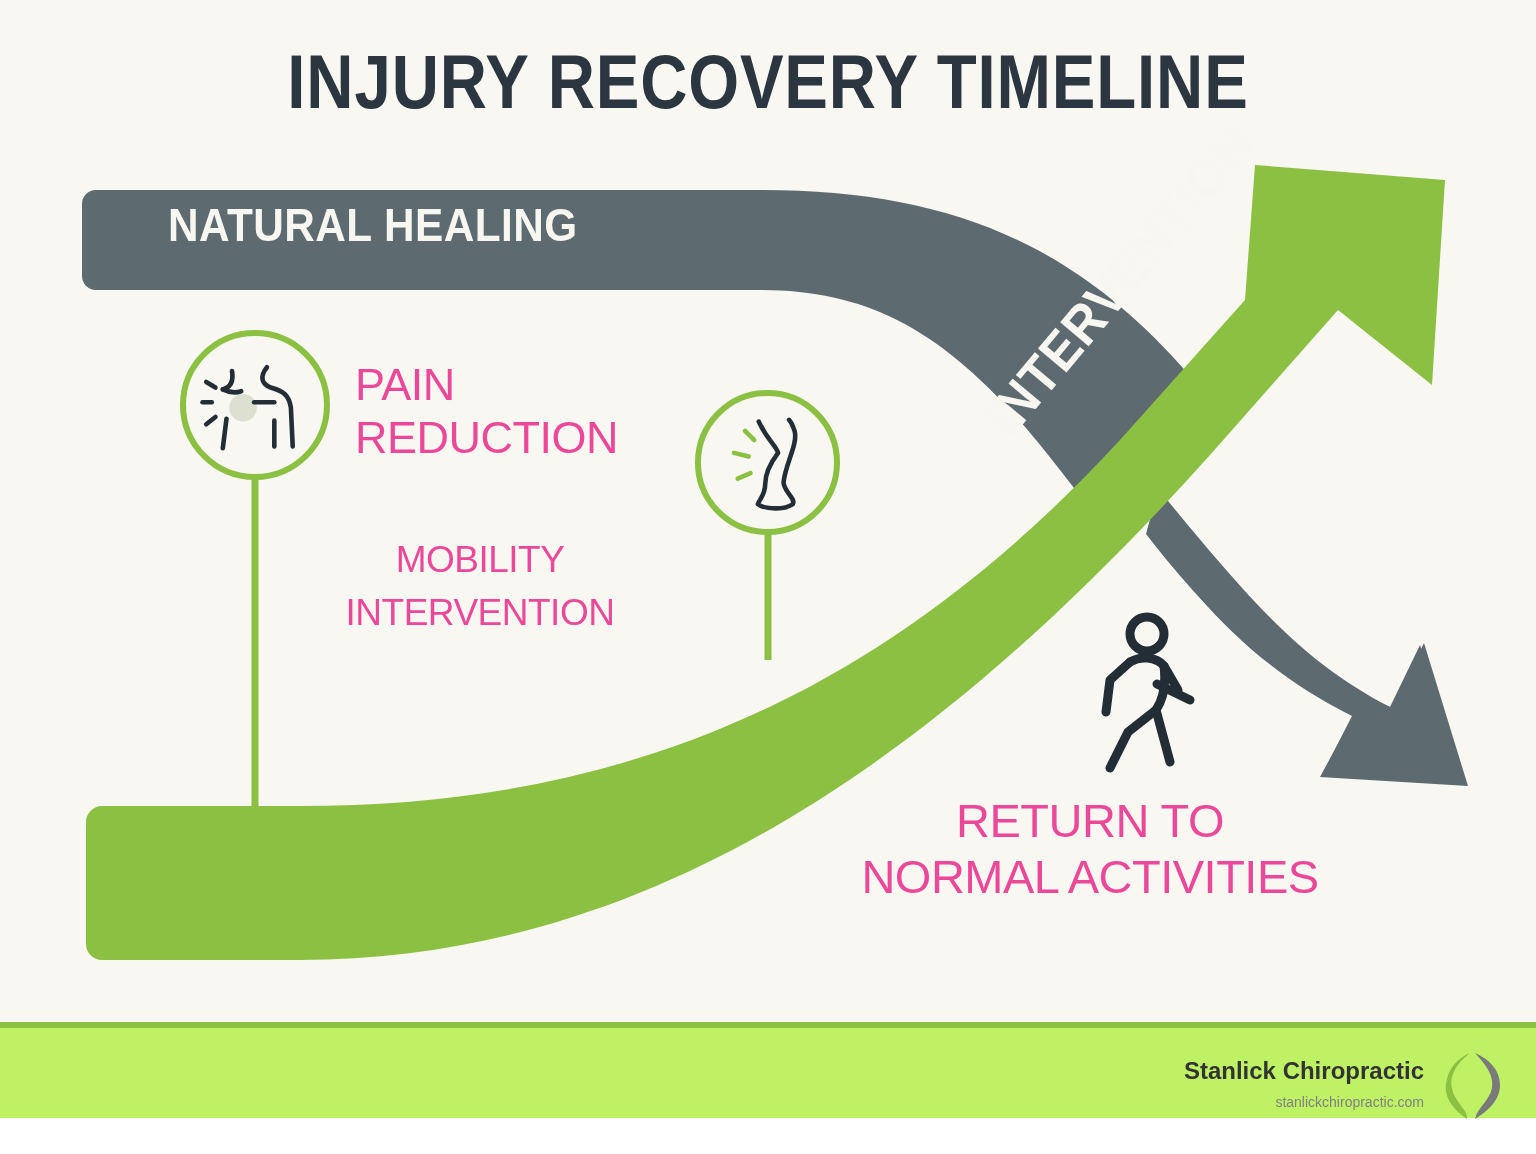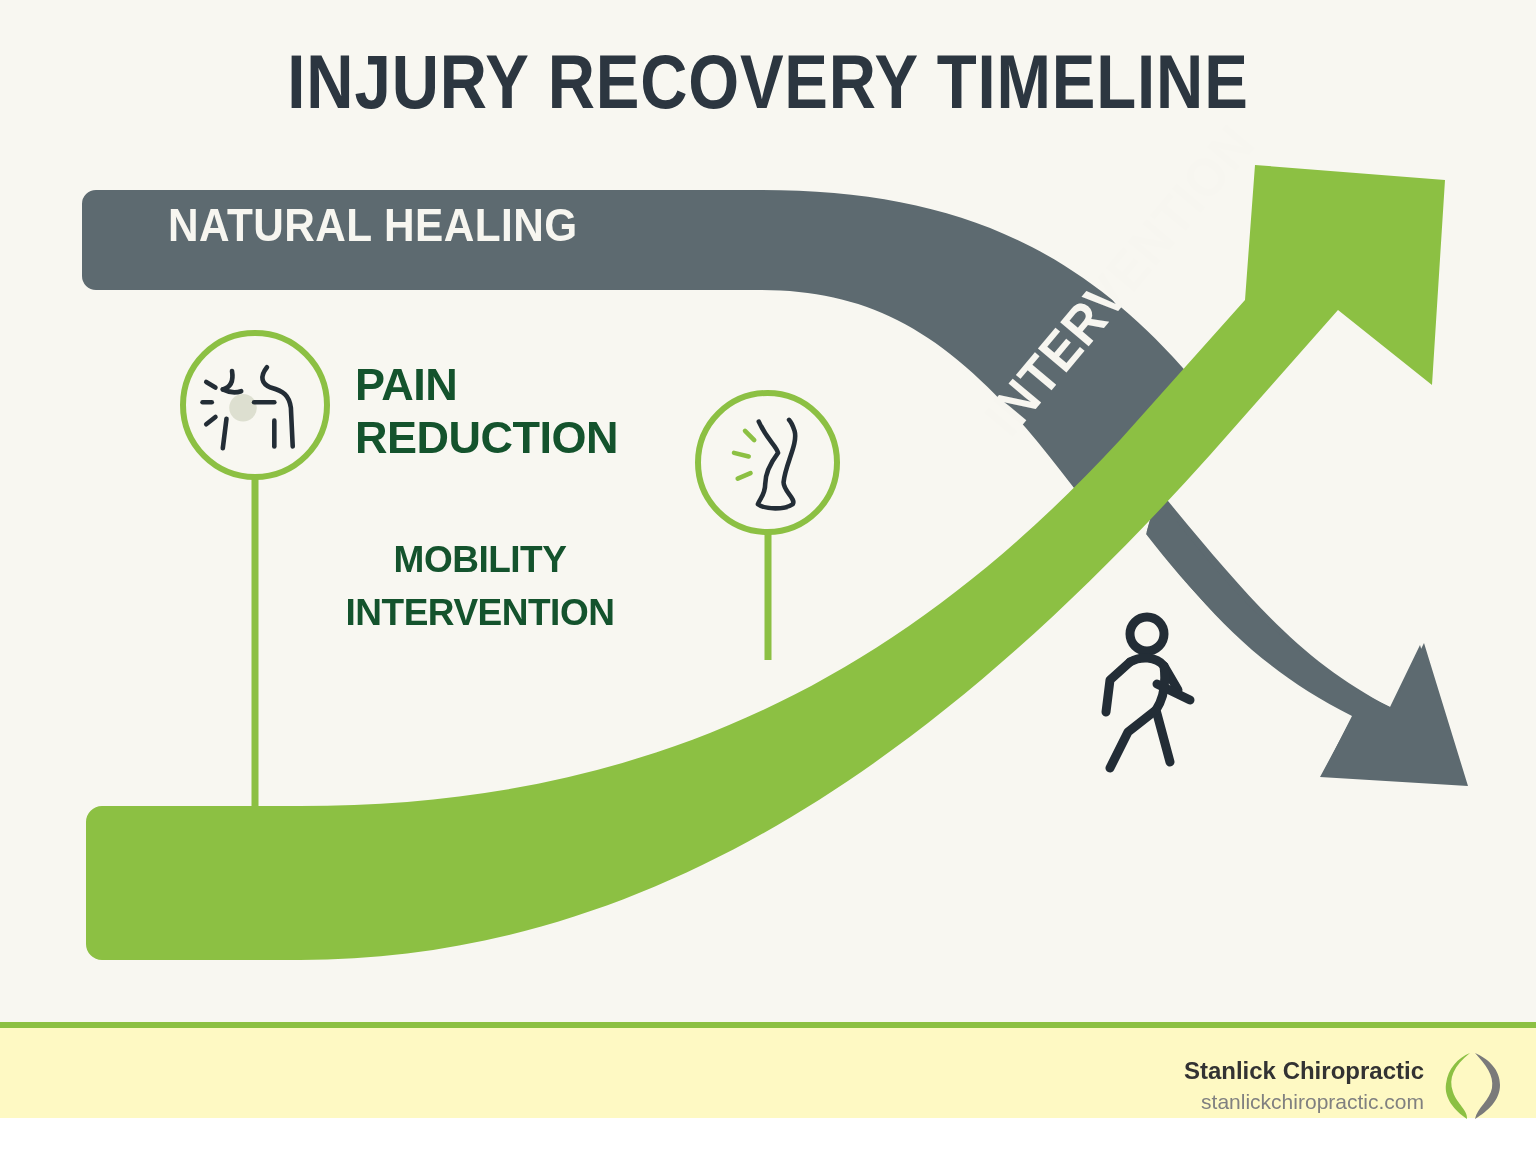--- a/index.html
+++ b/index.html
@@ -81,22 +81,22 @@
     color: #f7f6f0;
     letter-spacing: 1px;
     font-family: "Liberation Sans Narrow", "Liberation Sans", sans-serif;
     white-space: nowrap;
     transform: rotate(-50deg) scaleX(0.93);
     transform-origin: left center;
   }
   
   .stage-text {
     position: absolute;
-    font-weight: bold;
-    color: #14532d;
+    font-weight: normal;
+    color: #ec4899;
     font-family: "Liberation Sans", sans-serif;
     letter-spacing: -0.5px;
   }
   #label-pain {
     left: 355px;
     top: 358px;
     width: 340px;
     text-align: left;
     font-size: 45px;
     line-height: 53px;
@@ -152,41 +152,41 @@
     width: 118px;
     height: 172px;
   }
   
   #footer {
     position: absolute;
     left: 0;
     top: 1028px;
     width: 1536px;
     height: 90px;
-    background: #fef9c3;
+    background: #bef264;
   }
   #footer-inner {
     position: absolute;
     right: 34px;
     top: 22px;
     display: flex;
     align-items: center;
     gap: 20px;
   }
   #footer-text {
     text-align: right;
   }
   #brand-name {
     font-size: 24px;
     font-weight: bold;
     color: #333333;
     line-height: 32px;
   }
   #brand-url {
-    font-size: 21px;
+    font-size: 14px;
     color: #808080;
     line-height: 30px;
   }
   #brand-logo {
     width: 58px;
     height: 72px;
   }
 </style>
 </head>
 <body>
@@ -309,20 +309,24 @@
   <svg id="icon-walker" viewBox="0 0 118 172">
     <g fill="none" stroke="#232d36" stroke-width="9" stroke-linecap="round" stroke-linejoin="round">
       <circle cx="57" cy="22" r="17"></circle>
       <path d="M 40 50 C 50 44 66 44 74 54 L 88 78"></path>
       <path d="M 40 50 L 20 68 L 16 100"></path>
       <path d="M 67 72 L 100 88"></path>
       <path d="M 74 54 C 76 70 74 86 66 98 L 80 150"></path>
       <path d="M 66 98 L 38 120 L 20 156"></path>
     </g>
   </svg>
+  <div class="stage-text" id="label-return">
+    <div>RETURN TO</div>
+    <div>NORMAL ACTIVITIES</div>
+  </div>
 
   <div id="divider"></div>
 
   <div id="footer">
     <div id="footer-inner">
       <div id="footer-text">
         <div id="brand-name">Stanlick Chiropractic</div>
         <div id="brand-url">stanlickchiropractic.com</div>
       </div>
       <svg id="brand-logo" viewBox="0 0 58 72">

